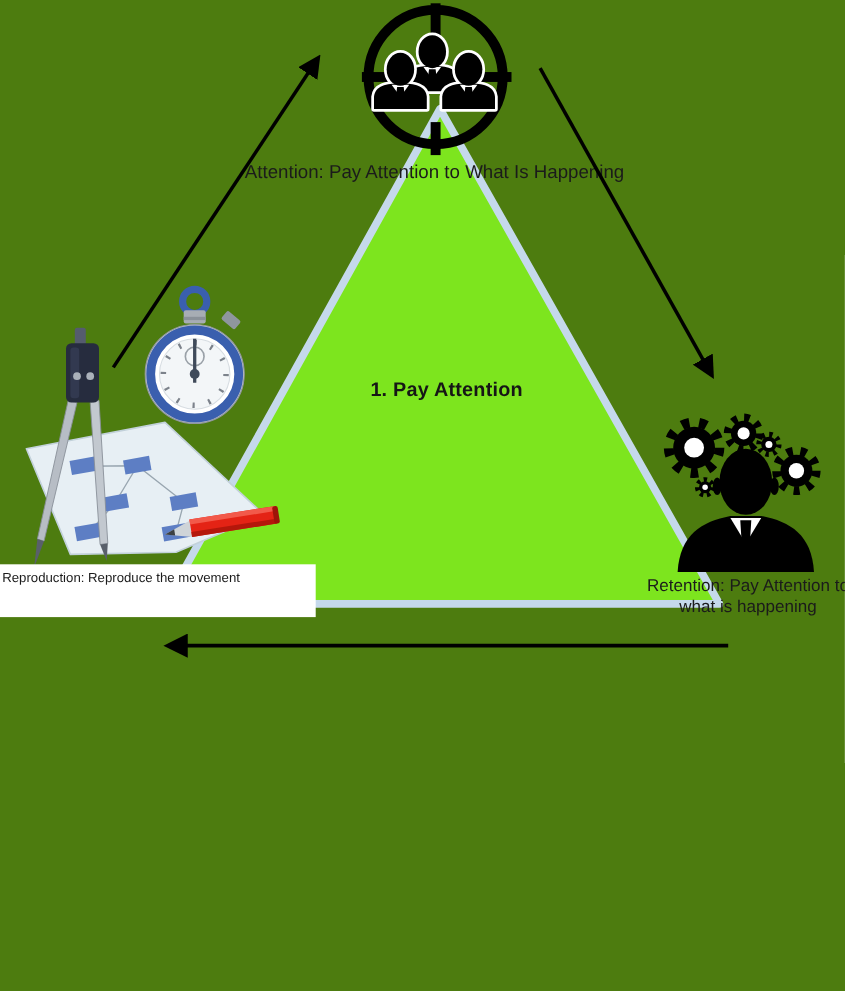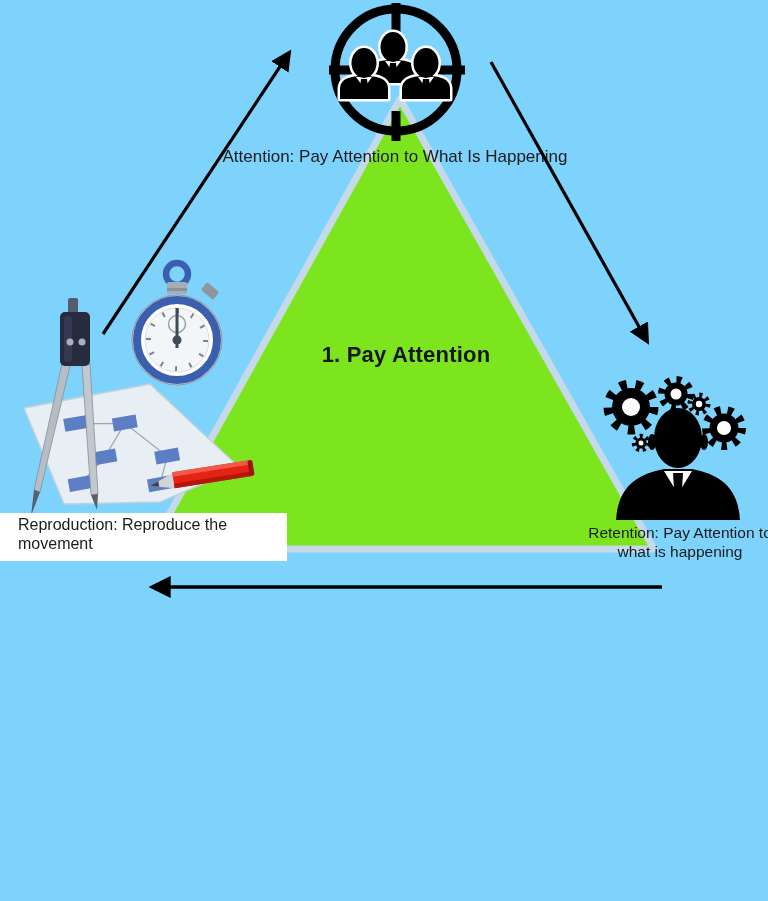--- a/index.html
+++ b/index.html
@@ -1,25 +1,25 @@
 <!DOCTYPE html>
 <html><head>
 <meta charset="utf-8">
 <style>
   html,body{margin:0;padding:0;}
   body{width:768px;height:901px;overflow:hidden;background:#ffffff;
        font-family:"Liberation Sans","DejaVu Sans",sans-serif;}
-  #canvas{position:relative;width:768px;height:901px;background:#7dd3fc;overflow:hidden;text-decoration:underline;}
+  #canvas{position:relative;width:768px;height:901px;background:#4d7c0f;overflow:hidden;text-decoration:underline;}
   .abs{position:absolute;}
   .lbl{color:#1b1b1b;}
   #attention-label{left:0;top:147px;width:790px;text-align:center;font-size:17px;z-index:4;}
-  #steps-block{left:266px;top:339px;width:280px;text-align:center;font-size:22px;
+  #steps-block{left:266px;top:339px;width:280px;text-align:center;font-size:18px;
                font-weight:bold;line-height:31px;color:#161616;z-index:4;letter-spacing:.2px;}
   #reproduction-box{left:0;top:513px;width:287px;height:48px;background:#ffffff;z-index:5;}
-  #reproduction-label{padding:3px 0 0 2px;font-size:16px;line-height:18.5px;margin-left:16px;}
+  #reproduction-label{padding:3px 0 0 2px;font-size:12px;line-height:18.5px;}
   #retention-label{left:570px;top:523px;width:220px;text-align:center;font-size:15.5px;
                    line-height:19px;z-index:5;}
   #retention-label div{white-space:nowrap;}
   svg{display:block;}
   .layer{position:absolute;left:0;top:0;}
 </style>
 </head>
 <body>
 
 <div id="canvas">

